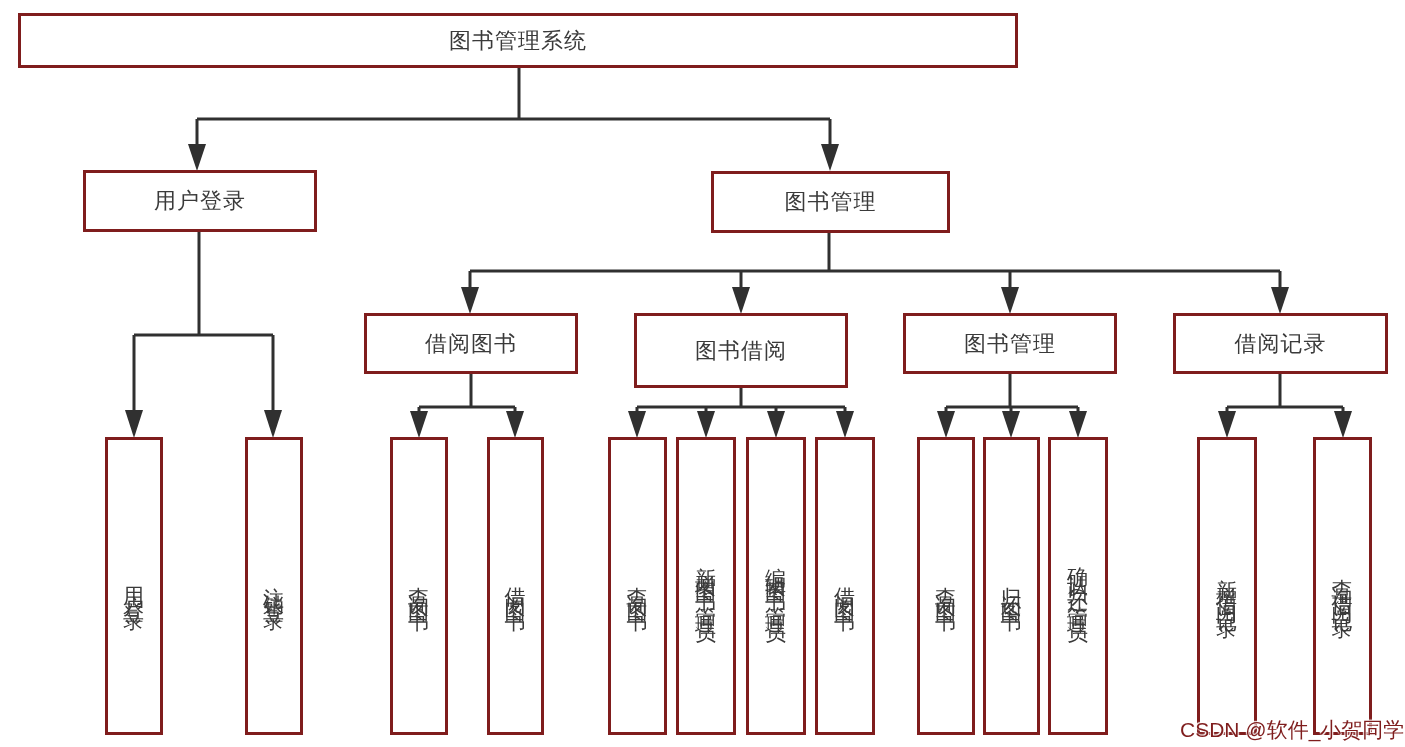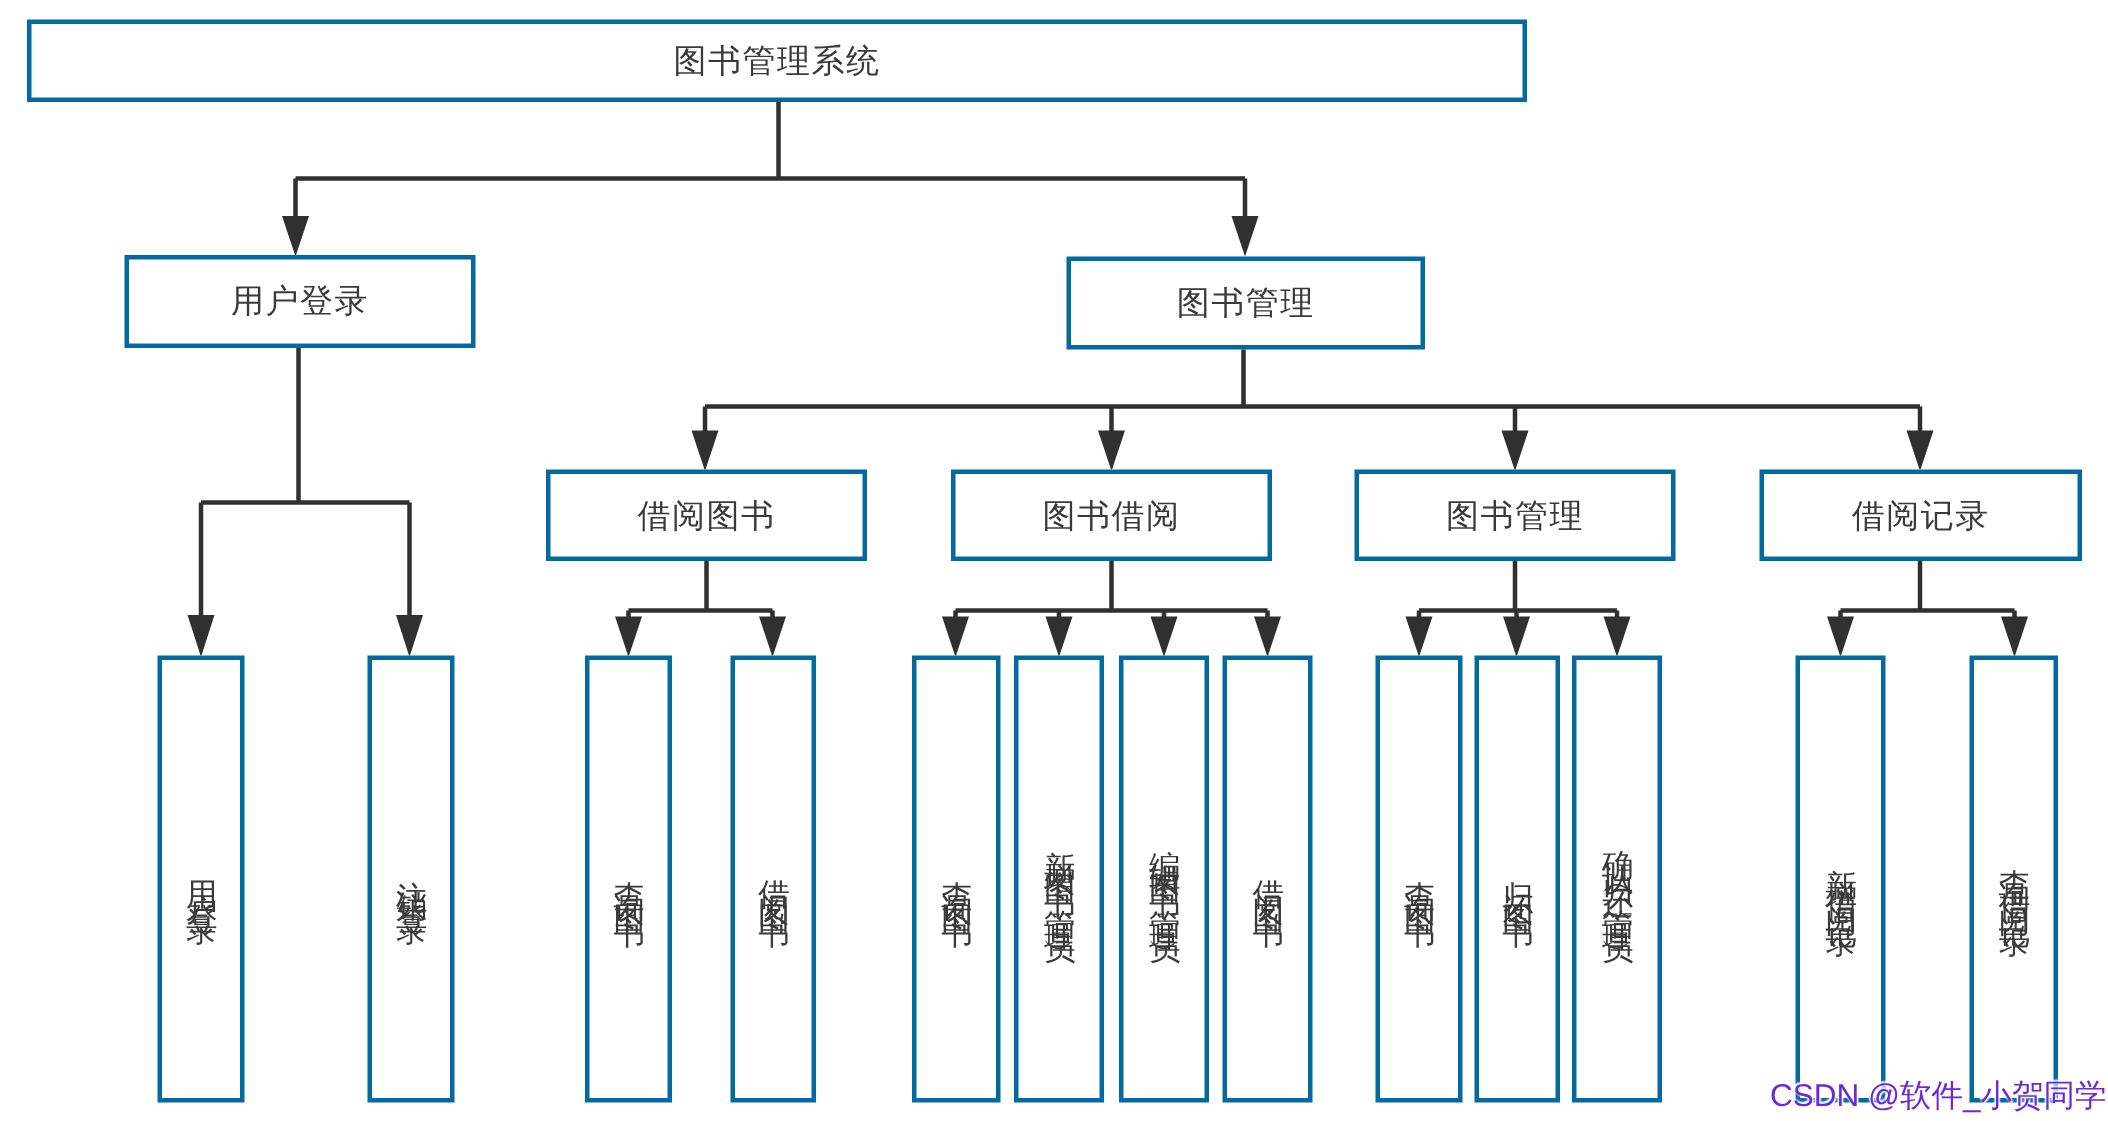--- a/index.html
+++ b/index.html
@@ -27,21 +27,21 @@
     fill: none;
   }
   svg.connectors polygon {
     fill: #303030;
     stroke: none;
   }
   .node {
     position: absolute;
     box-sizing: border-box;
     background: #ffffff;
-    border: 3px solid #0369a1;
+    border: 3px solid #7f1d1d;
     display: flex;
     align-items: center;
     justify-content: center;
     z-index: 2;
     color: #3a3a3a;
   }
   .node-h .lbl {
     font-size: 22px;
     letter-spacing: 1px;
     white-space: nowrap;
@@ -53,21 +53,21 @@
     letter-spacing: 8px;
     line-height: 1;
     white-space: nowrap;
   }
   .watermark {
     position: absolute;
     left: 1180px;
     top: 716px;
     z-index: 3;
     font-size: 21px;
-    color: #6d28d9;
+    color: #7f1d1d;
     white-space: nowrap;
     text-shadow: 0 0 2px #ffffff, 1px 1px 1px #ffffff, -1px -1px 1px #ffffff;
   }
 </style>
 </head>
 <body>
 
 <div class="stage">
 
   <svg class="connectors" width="1405" height="747" viewBox="0 0 1405 747">
@@ -127,21 +127,21 @@
   <div class="node node-h" style="left:83px;top:170px;width:234px;height:62px">
     <span class="lbl">用户登录</span>
   </div>
   <div class="node node-h" style="left:711px;top:171px;width:239px;height:62px">
     <span class="lbl">图书管理</span>
   </div>
 
   <div class="node node-h" style="left:364px;top:313px;width:214px;height:61px">
     <span class="lbl">借阅图书</span>
   </div>
-  <div class="node node-h" style="left:634px;top:313px;width:214px;height:61px">
+  <div class="node node-h" style="left:634px;top:313px;width:214px;height:75px">
     <span class="lbl">图书借阅</span>
   </div>
   <div class="node node-h" style="left:903px;top:313px;width:214px;height:61px">
     <span class="lbl">图书管理</span>
   </div>
   <div class="node node-h" style="left:1173px;top:313px;width:215px;height:61px">
     <span class="lbl">借阅记录</span>
   </div>
 
   <div class="node node-v" style="left:105px;top:437px;width:58px;height:298px">

